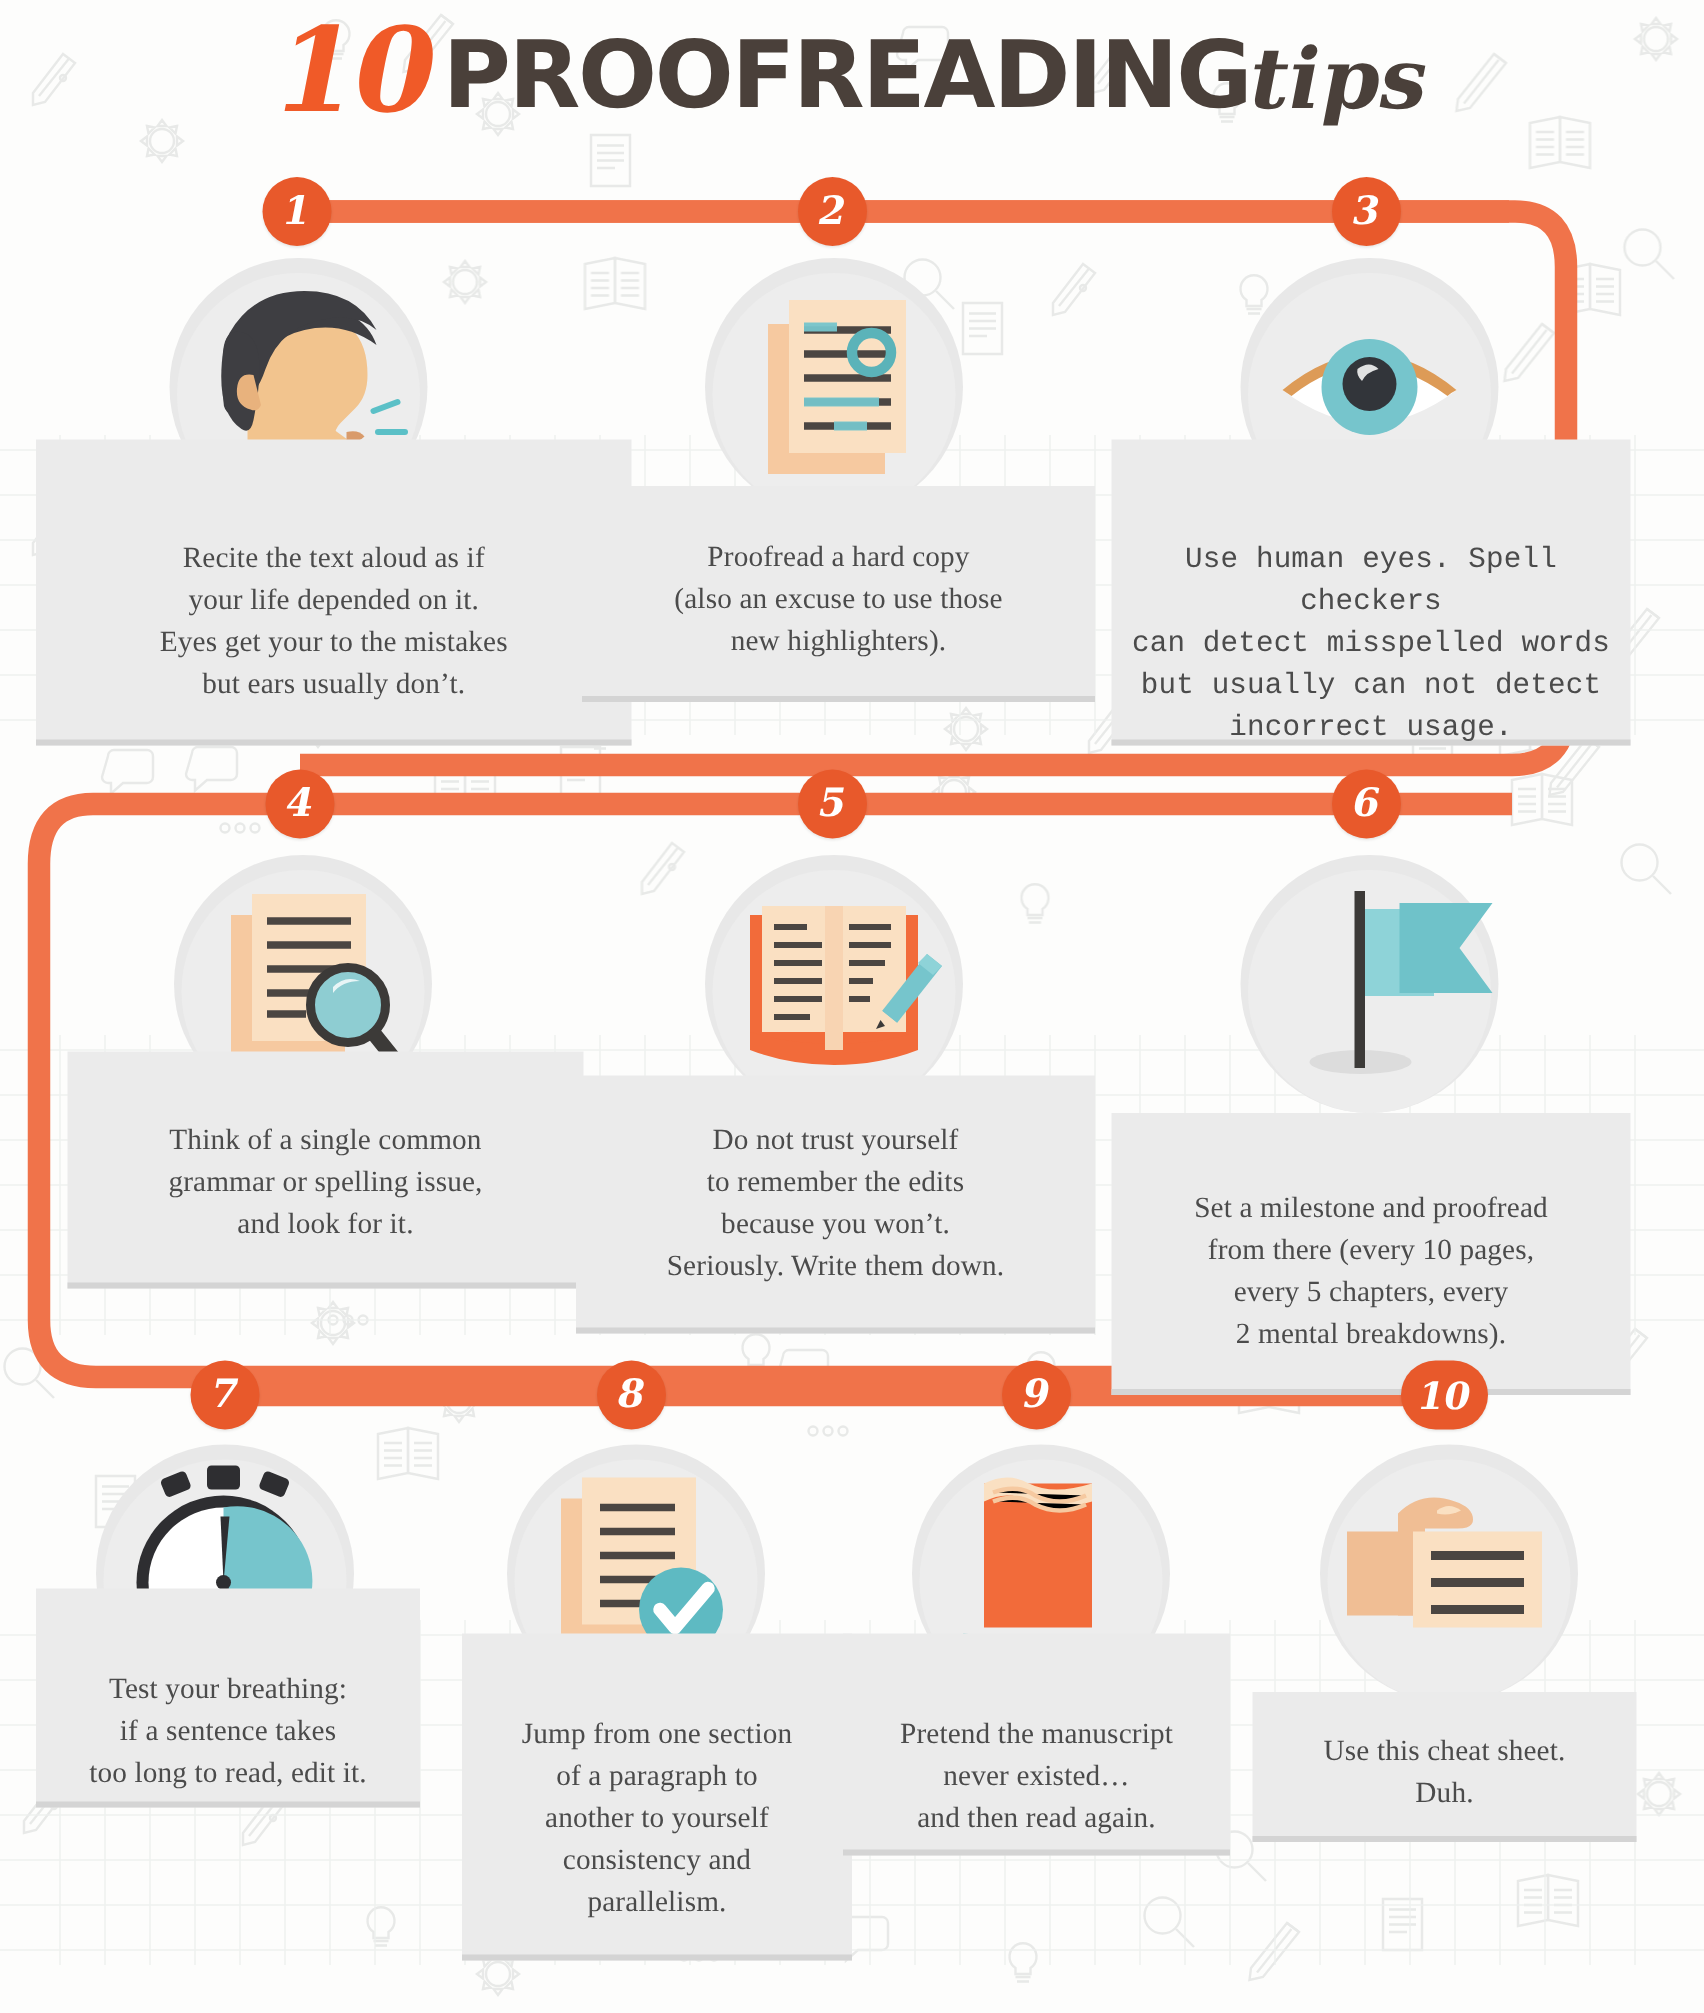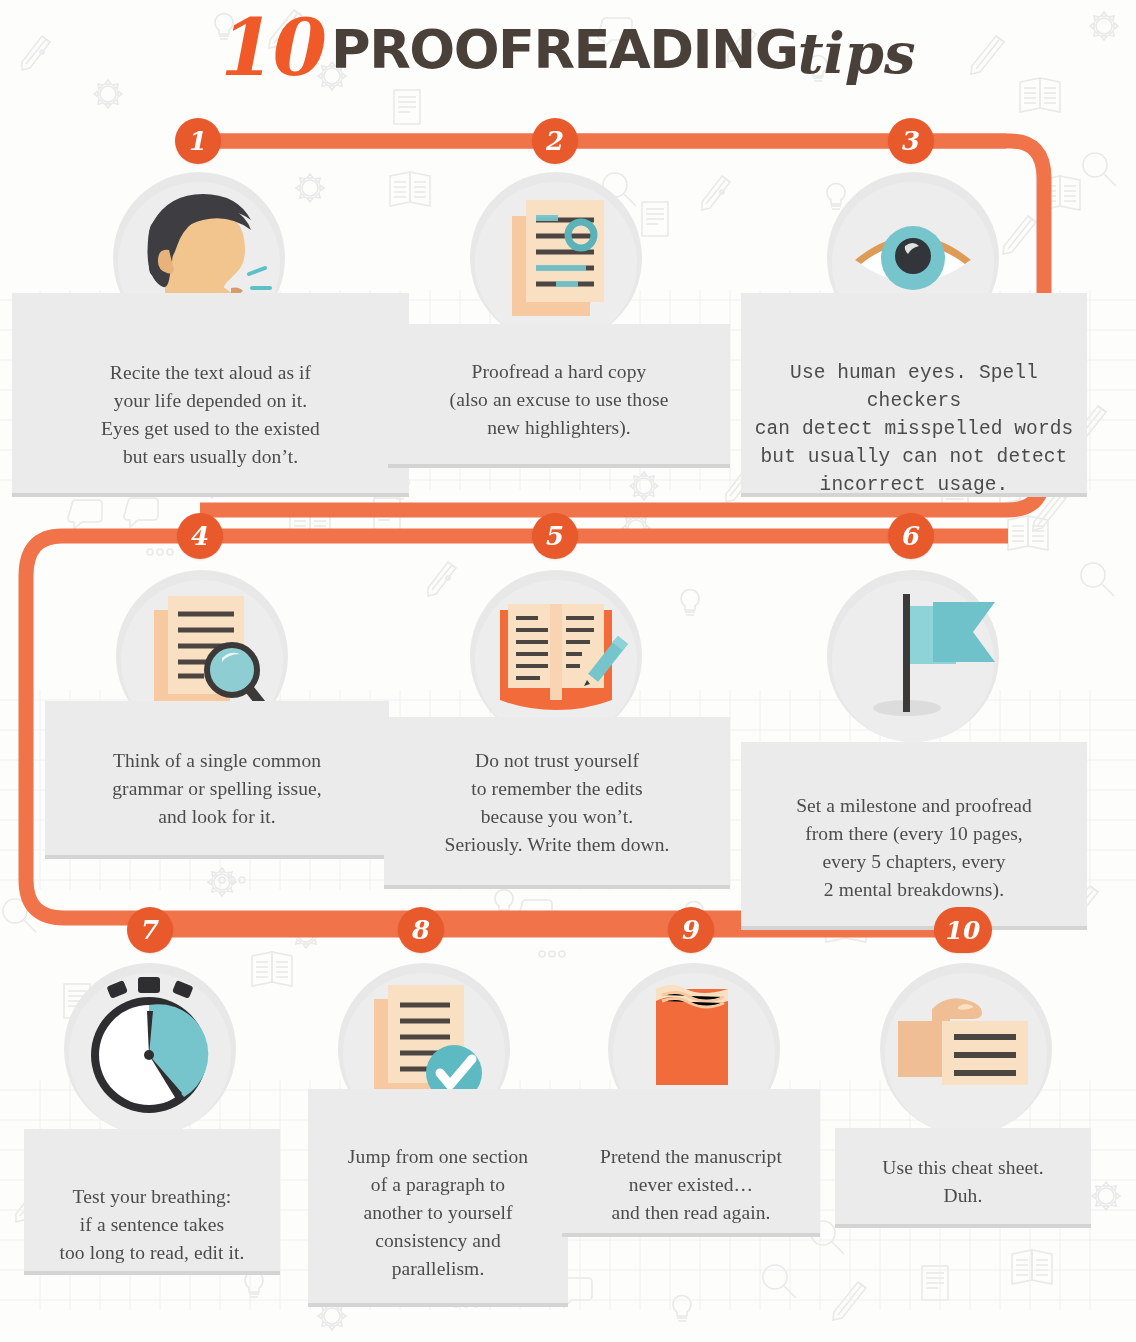--- a/index.html
+++ b/index.html
@@ -24,21 +24,21 @@
   .t-num{
     font-family:"DejaVu Serif", serif;
     font-style:italic;font-weight:bold;
     font-size:78px;color:#F05A28;letter-spacing:-2px;
     line-height:1;
     margin-right:6px;
     transform:translateY(-2px);
   }
   .t-main{
     font-family:"DejaVu Sans", sans-serif;
-    font-weight:bold;font-size:54px;color:#4A403A;
+    font-weight:bold;font-size:62px;color:#4A403A;
     letter-spacing:-1.5px;line-height:1;
   }
   .t-tips{
     font-family:"DejaVu Serif", serif;
     font-style:italic;font-weight:bold;
     font-size:56px;color:#4A403A;line-height:1;
     transform:translateY(3px);
   }
 
   
@@ -278,25 +278,25 @@
 
         <path d="M118 116 q8 -2 12 3 q-5 5 -12 4 z" fill="#D99B6B"></path>
 
         <g stroke="#5BC0C7" stroke-width="4" stroke-linecap="round">
           <path d="M136 102 L152 96"></path>
           <path d="M139 116 L157 116"></path>
           <path d="M136 130 L152 137"></path>
         </g>
       </svg>
     </div>
-    <div class="card" style="left:12px;top:293px;width:397px;height:204px;">
+    <div class="card" style="left:24px;top:293px;width:397px;height:204px;">
       <p style="padding-top:58px;">
         <span>Recite the text aloud as if</span><br>
         <span>your life depended on it.</span><br>
-        <span>Eyes get used to the existed</span><br>
+        <span>Eyes get your to the mistakes</span><br>
         <span>but ears usually don’t.</span>
       </p>
     </div>
   </div>
 
   <div class="tip">
     <div class="disc" style="left:470px;top:172px;width:172px;height:172px;">
       <svg class="disc-inner" viewBox="0 0 172 172">
         <rect x="42" y="44" width="78" height="100" fill="#F6C9A0"></rect>
         <rect x="56" y="28" width="78" height="102" fill="#FAE0C2"></rect>
@@ -438,21 +438,21 @@
         <rect x="44" y="20" width="18" height="13" rx="3" fill="#2E2E31" transform="rotate(-22 53 26)"></rect>
         <rect x="110" y="20" width="18" height="13" rx="3" fill="#2E2E31" transform="rotate(22 119 26)"></rect>
         <circle cx="85" cy="92" r="58" fill="#2E2E31"></circle>
         <circle cx="85" cy="92" r="50" fill="#ffffff"></circle>
         <path d="M85 92 L85 42 A50 50 0 0 1 120 134 Z" fill="#76C5CC"></path>
         <path d="M85 92 L83 48 L89 48 Z" fill="#2E2E31"></path>
         <path d="M85 92 L118 130 L112 136 Z" fill="#2E2E31"></path>
         <circle cx="85" cy="92" r="5" fill="#2E2E31"></circle>
       </svg>
     </div>
-    <div class="card" style="left:24px;top:1129px;width:256px;height:146px;">
+    <div class="card" style="left:24px;top:1059px;width:256px;height:146px;">
       <p style="padding-top:46px;">
         <span>Test your breathing:</span><br>
         <span>if a sentence takes</span><br>
         <span>too long to read, edit it.</span>
       </p>
     </div>
   </div>
 
   <div class="tip">
     <div class="disc" style="left:338px;top:963px;width:172px;height:172px;">

